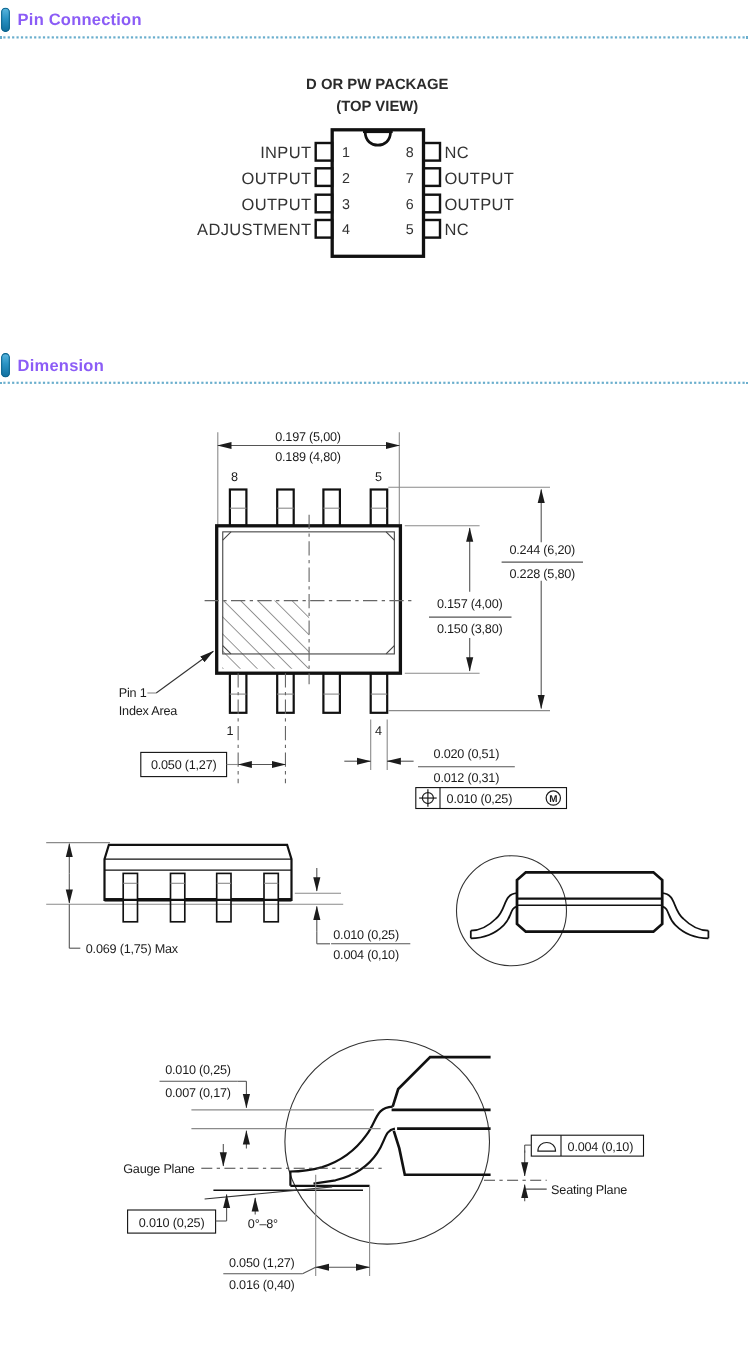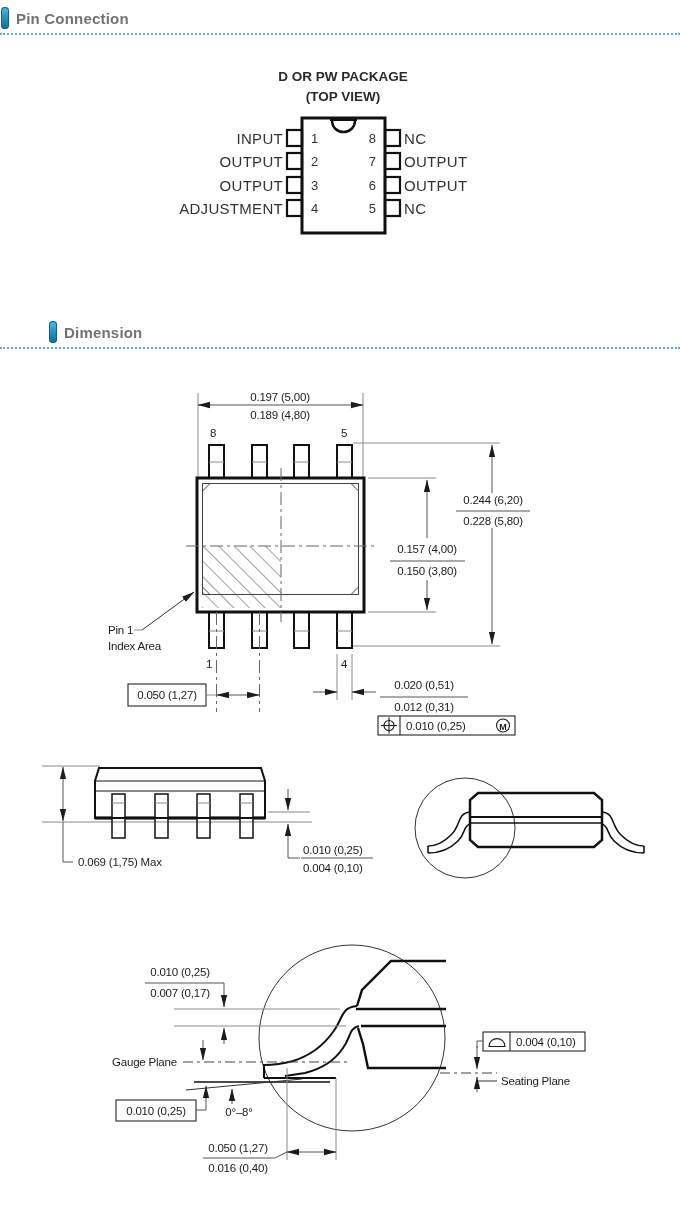--- a/index.html
+++ b/index.html
@@ -1,19 +1,19 @@
 <!DOCTYPE html>
 <html><head>
 <meta charset="utf-8">
 <style>
   html,body{margin:0;padding:0;background:#fff;}
   body{width:680px;height:1224px;position:relative;overflow:hidden;
        font-family:"Liberation Sans",sans-serif;}
   .sec-h{position:absolute;left:1px;display:flex;align-items:center;gap:7px;
-         font-weight:bold;font-size:15px;color:#737373;letter-spacing:.2px;}
+         font-weight:bold;font-size:15px;color:#8b5cf6;letter-spacing:.2px;}
   .pill{width:8px;height:22px;border-radius:4px;
         background:linear-gradient(180deg,#5cb8e0 0%,#2a93c4 45%,#0f6e9e 100%);
         box-shadow:inset 0 0 0 1px #0d638c;}
   .dots{position:absolute;left:0;right:0;height:0;border-top:2px dotted #6aaecd;}
   svg{position:absolute;left:0;top:0;}
   text.dim{font-family:"Liberation Sans",sans-serif;font-size:11.5px;fill:#1c1c1c;letter-spacing:-0.2px;}
   text.pcn{font-family:"Liberation Sans",sans-serif;font-size:13px;fill:#333;}
   text.pcl{font-family:"Liberation Sans",sans-serif;font-size:15px;fill:#333;letter-spacing:.3px;}
   text.ttl{font-family:"Liberation Sans",sans-serif;font-size:13.5px;font-weight:bold;fill:#2b2b2b;}
   .oln{stroke:#111;fill:none;}
@@ -23,21 +23,21 @@
 </style>
 </head>
 <body>
 
 <div class="sec-h" style="top:7px;">
   <span class="pill"></span>
   <span>Pin Connection</span>
 </div>
 <div class="dots" style="top:33px;"></div>
 
-<div class="sec-h" style="top:321px;padding-left:48px;">
+<div class="sec-h" style="top:321px;">
   <span class="pill"></span>
   <span>Dimension</span>
 </div>
 <div class="dots" style="top:347px;"></div>
 
 <svg width="680" height="1224" viewBox="0 0 680 1224">
   <defs>
     <marker id="ah" viewBox="0 0 12 8" refX="11.5" refY="4" markerWidth="13" markerHeight="9" orient="auto-start-reverse">
       <path d="M0,1 L12,4 L0,7 Z" fill="#1c1c1c"></path>
     </marker>

